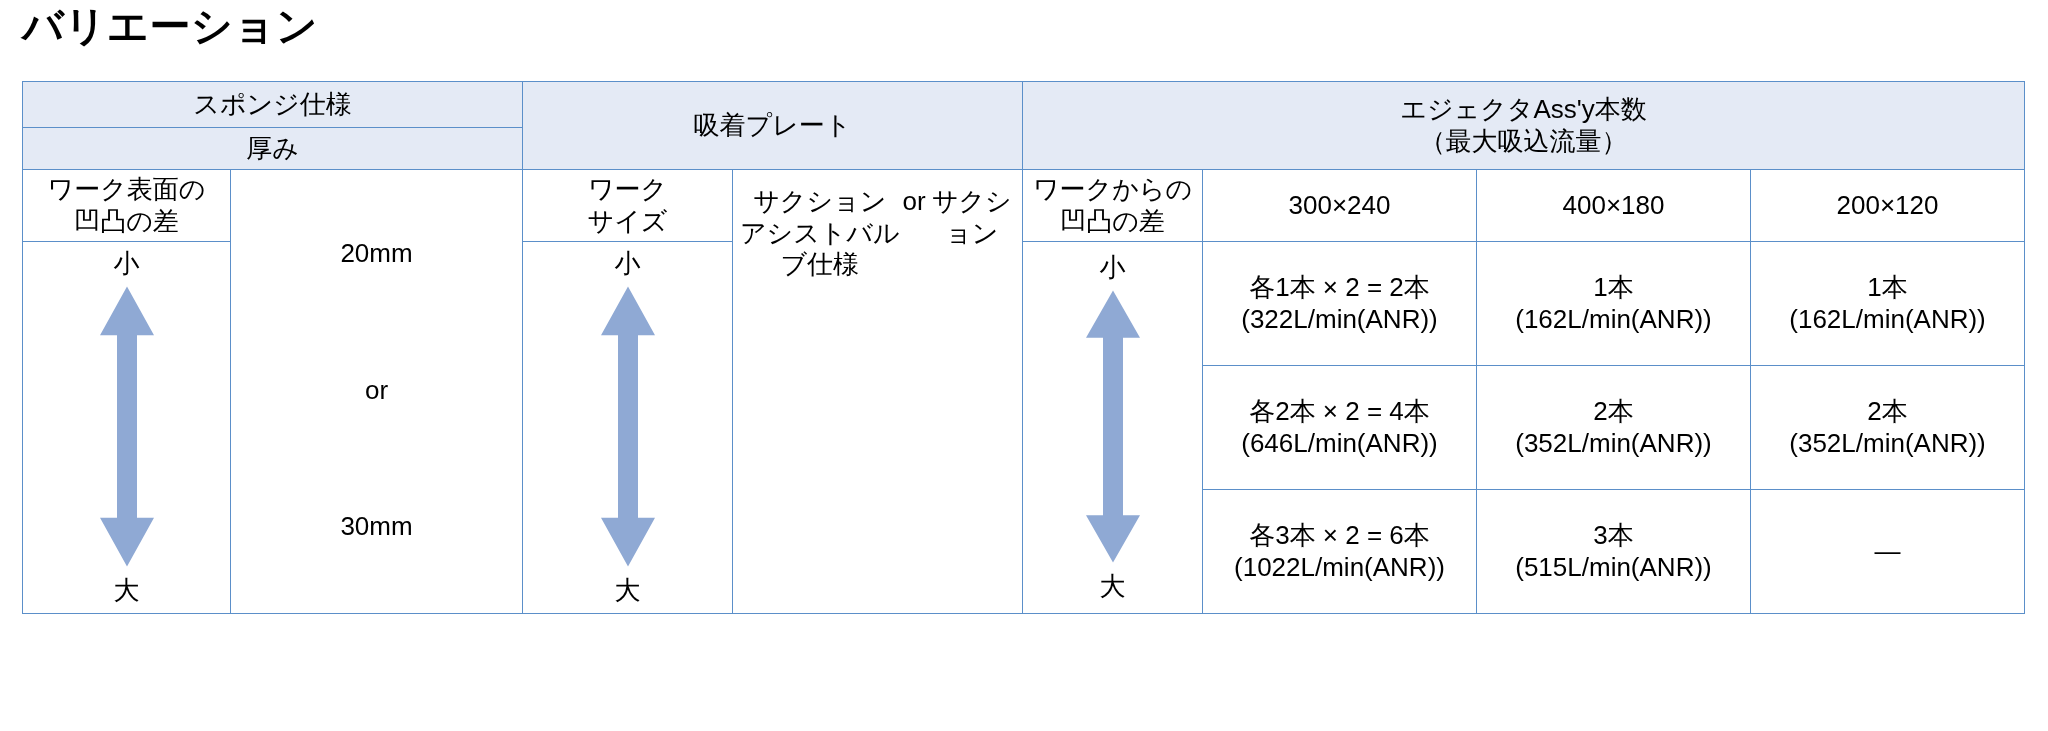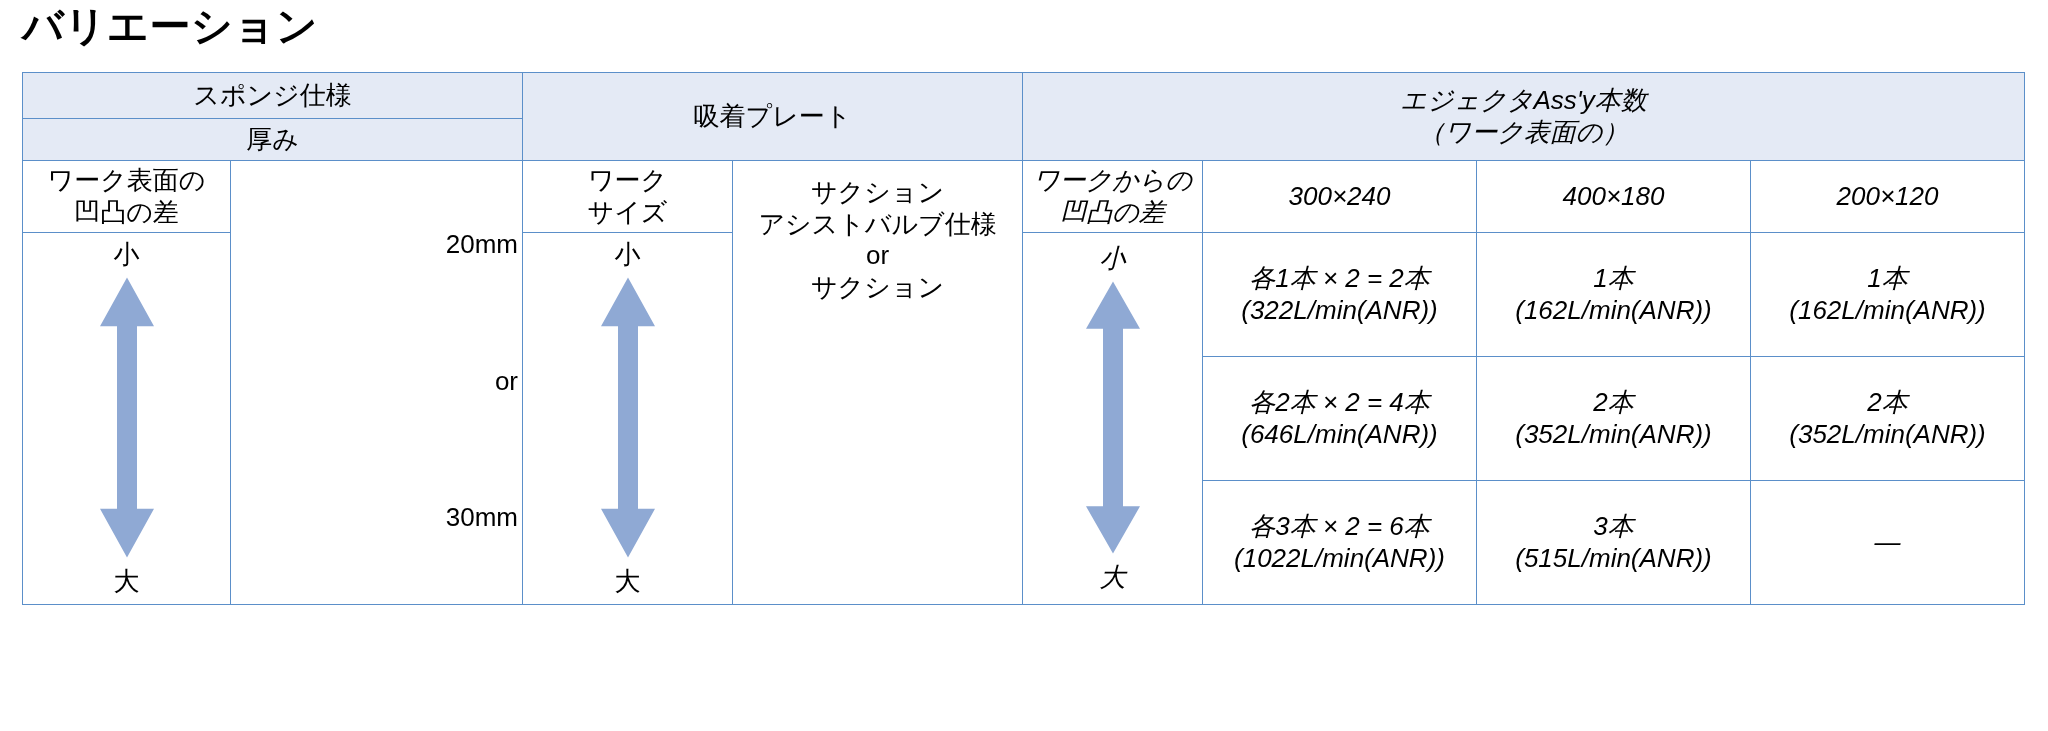--- a/index.html
+++ b/index.html
@@ -33,20 +33,21 @@
     line-height: 1.1;
     white-space: nowrap;
   }
 
   
   table.vtable {
     position: absolute;
     border-collapse: collapse;
     table-layout: fixed;
     background: #5eead4;
+    margin-top: 9px;
   }
   table.vtable td {
     border: 1.5px solid #5b8fc9;
     text-align: center;
     vertical-align: middle;
     font-size: 26px;
     line-height: 1.22;
     padding: 2px 4px;
     box-sizing: border-box;
   }
@@ -62,21 +63,20 @@
     left: 22px;
     top: 72px;
     width: 1000px;
   }
 
   
   #right-table {
     left: 1022px;
     top: 72px;
     width: 1002px;
-    font-style: italic;
   }
   .arrow-wrap {
     display: flex;
     flex-direction: column;
     align-items: center;
     justify-content: space-between;
     height: 100%;
     padding: 6px 0 8px 0;
     box-sizing: border-box;
   }
@@ -124,32 +124,32 @@
       <tr>
         <td class="hdr" colspan="2" style="height:42px">厚み</td>
       </tr>
 
       <tr>
         <td class="plain" style="height:72px">
           <span class="celltext">ワーク表面の
 凹凸の差</span>
         </td>
         <td class="plain" rowspan="2" style="height:72px">
-          <div style="display:flex;flex-direction:column;justify-content:space-around;height:100%;padding:14px 0 16px;box-sizing:border-box;text-align:right;">
+          <div style="display:flex;flex-direction:column;justify-content:space-around;height:100%;padding:14px 0 16px;box-sizing:border-box;">
             <span class="celltext">20mm</span>
             <span class="celltext">or</span>
             <span class="celltext">30mm</span>
           </div>
         </td>
         <td class="plain" style="height:72px">
           <span class="celltext">ワーク
 サイズ</span>
         </td>
         <td class="plain" rowspan="2" style="height:72px">
-          <div style="display:flex;flex-direction:column;justify-content:flex-start;height:100%;padding:14px 0 16px;box-sizing:border-box;">
+          <div style="display:flex;flex-direction:row;justify-content:flex-start;height:100%;padding:14px 0 16px;box-sizing:border-box;">
             <span class="celltext">サクション
 アシストバルブ仕様</span>
             <span class="celltext">or</span>
             <span class="celltext">サクション</span>
           </div>
         </td>
       </tr>
 
       <tr>
         <td class="plain" style="height:372px">
@@ -179,21 +179,21 @@
       <col style="width:180px">
       <col style="width:274px">
       <col style="width:274px">
       <col style="width:274px">
     </colgroup>
     <tbody>
 
       <tr>
         <td class="hdr" colspan="4" style="height:88px">
           <span class="celltext">エジェクタAss'y本数</span>
-          <span class="celltext">（ワーク表面の）</span>
+          <span class="celltext">（最大吸込流量）</span>
         </td>
       </tr>
 
       <tr>
         <td class="plain" style="height:72px">
           <span class="celltext">ワークからの
 凹凸の差</span>
         </td>
         <td class="plain" style="height:72px">300×240</td>
         <td class="plain" style="height:72px">400×180</td>

